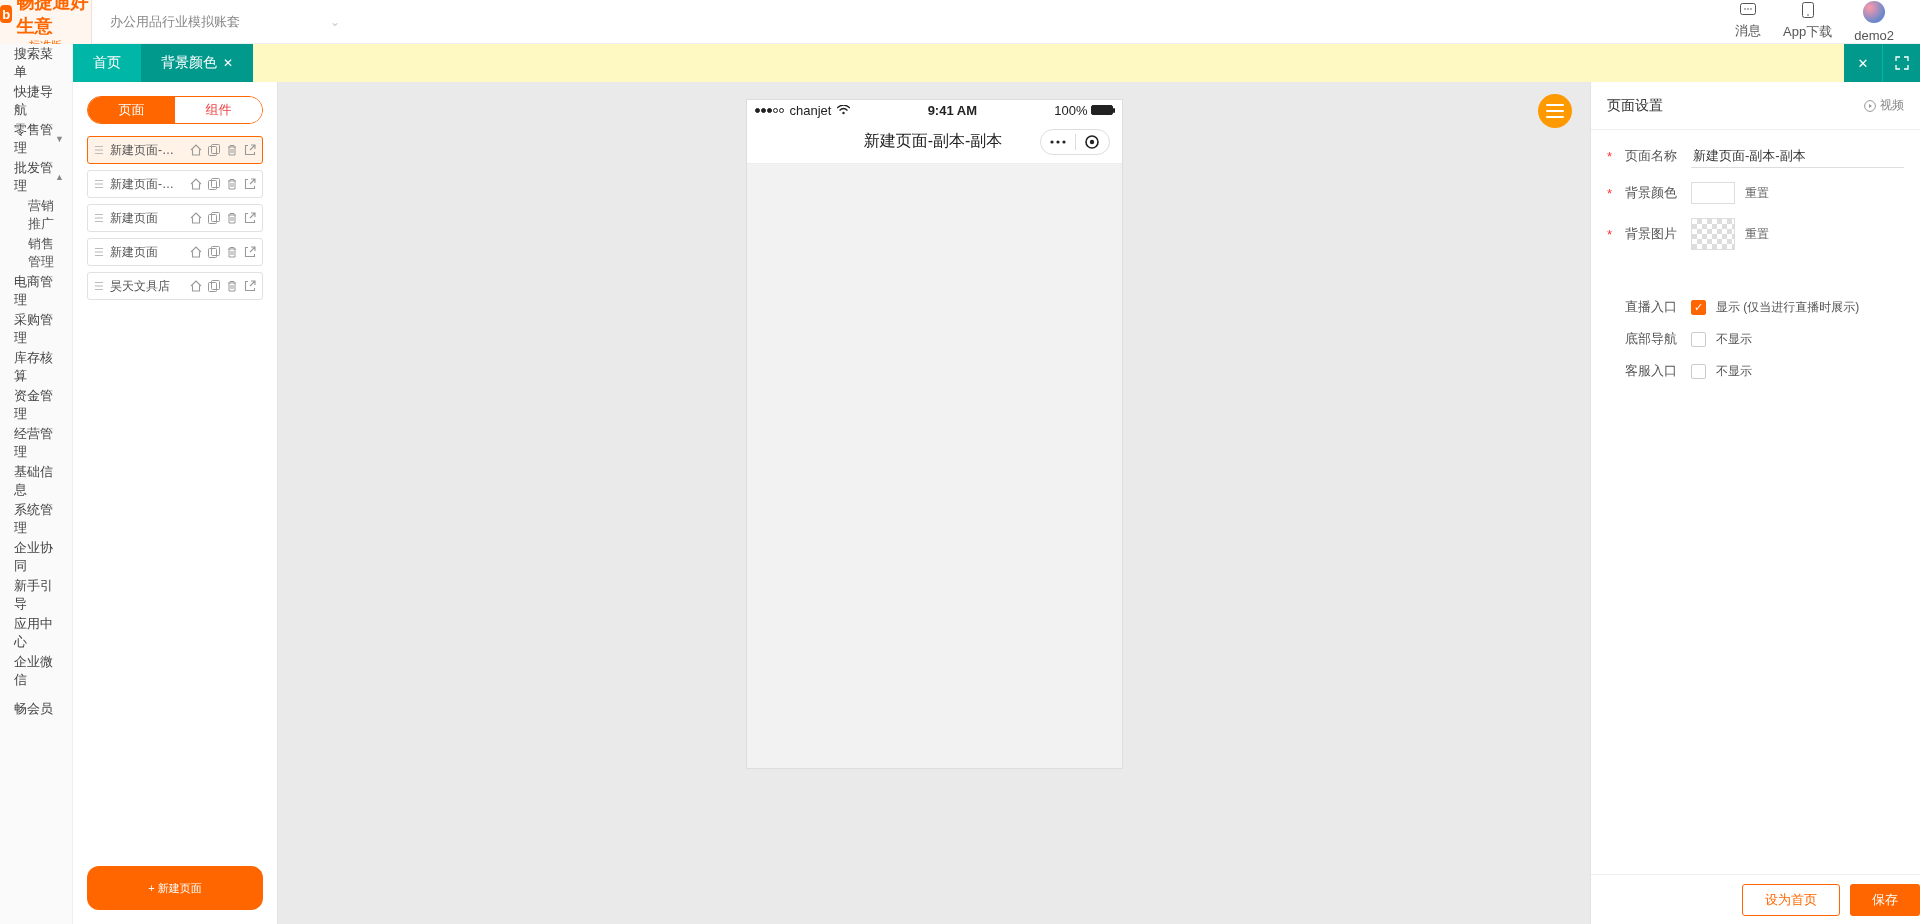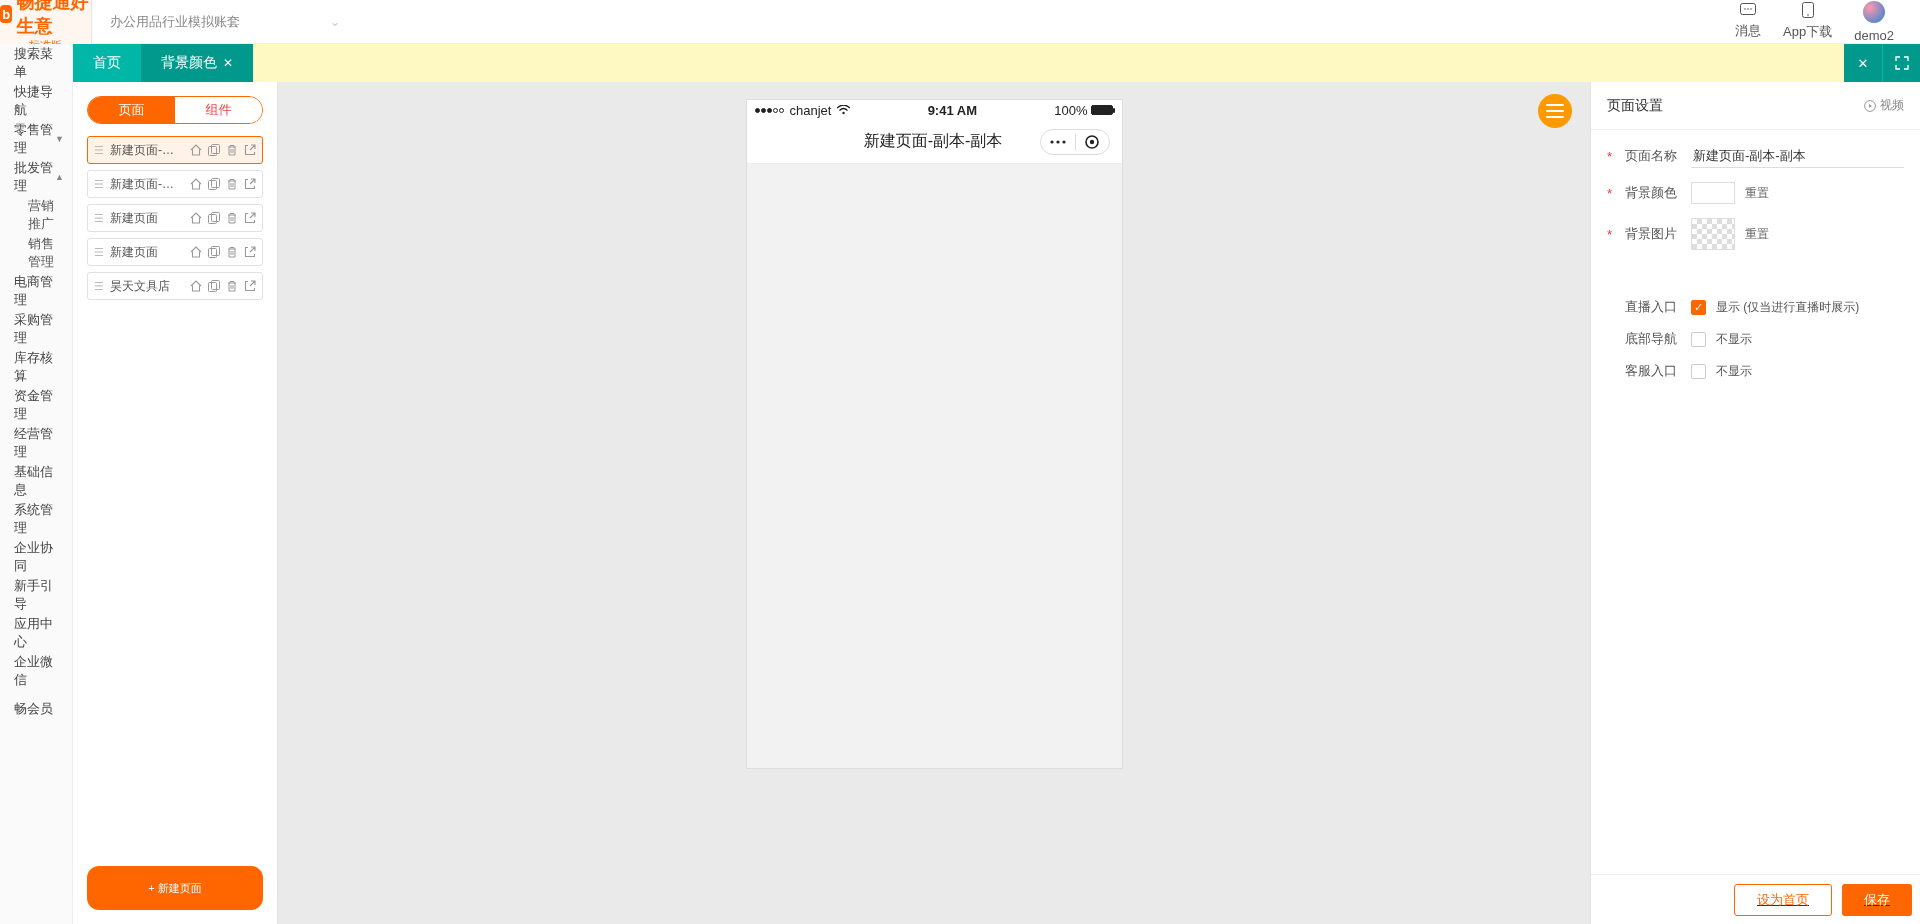--- a/index.html
+++ b/index.html
@@ -76,21 +76,21 @@
 .frow{display:flex;align-items:center;gap:10px;}
 .frow .req{color:#f33;width:8px;}
 .frow .lab{width:56px;color:#555;}
 .frow input[type=text]{flex:1;border:none;border-bottom:1px solid #ddd;padding:4px 2px;font-size:13px;color:#333;outline:none;}
 .swatch{width:44px;height:22px;border:1px solid #ddd;background:#fff;}
 .swatch.trans{background:repeating-conic-gradient(#ddd 0 25%,#fff 0 50%) 0 0/10px 10px;}
 .rst{color:#666;font-size:12px;cursor:pointer;}
 .chk{width:15px;height:15px;border:1px solid #ccc;border-radius:2px;display:inline-flex;align-items:center;justify-content:center;font-size:11px;}
 .chk.on{background:#f60;border-color:#f60;color:#fff;}
 .rpanel .spacer{flex:1;}
-.rpanel .foot{height:50px;border-top:1px solid #eee;display:flex;align-items:center;justify-content:flex-end;gap:10px;padding:0 8px;text-decoration:underline;}
+.rpanel .foot{height:50px;border-top:1px solid #eee;display:flex;align-items:center;justify-content:flex-end;gap:10px;padding:0 0;}
 .btn{height:32px;padding:0 22px;display:flex;align-items:center;border-radius:3px;cursor:pointer;font-size:13px;}
 .btn.ghost{border:1px solid #f60;color:#f60;background:#fff;}
 .btn.solid{background:#f60;color:#fff;}
 svg{display:block;}
 </style>
 </head>
 <body>
 
 <div class="topbar">
   <div class="logo">

